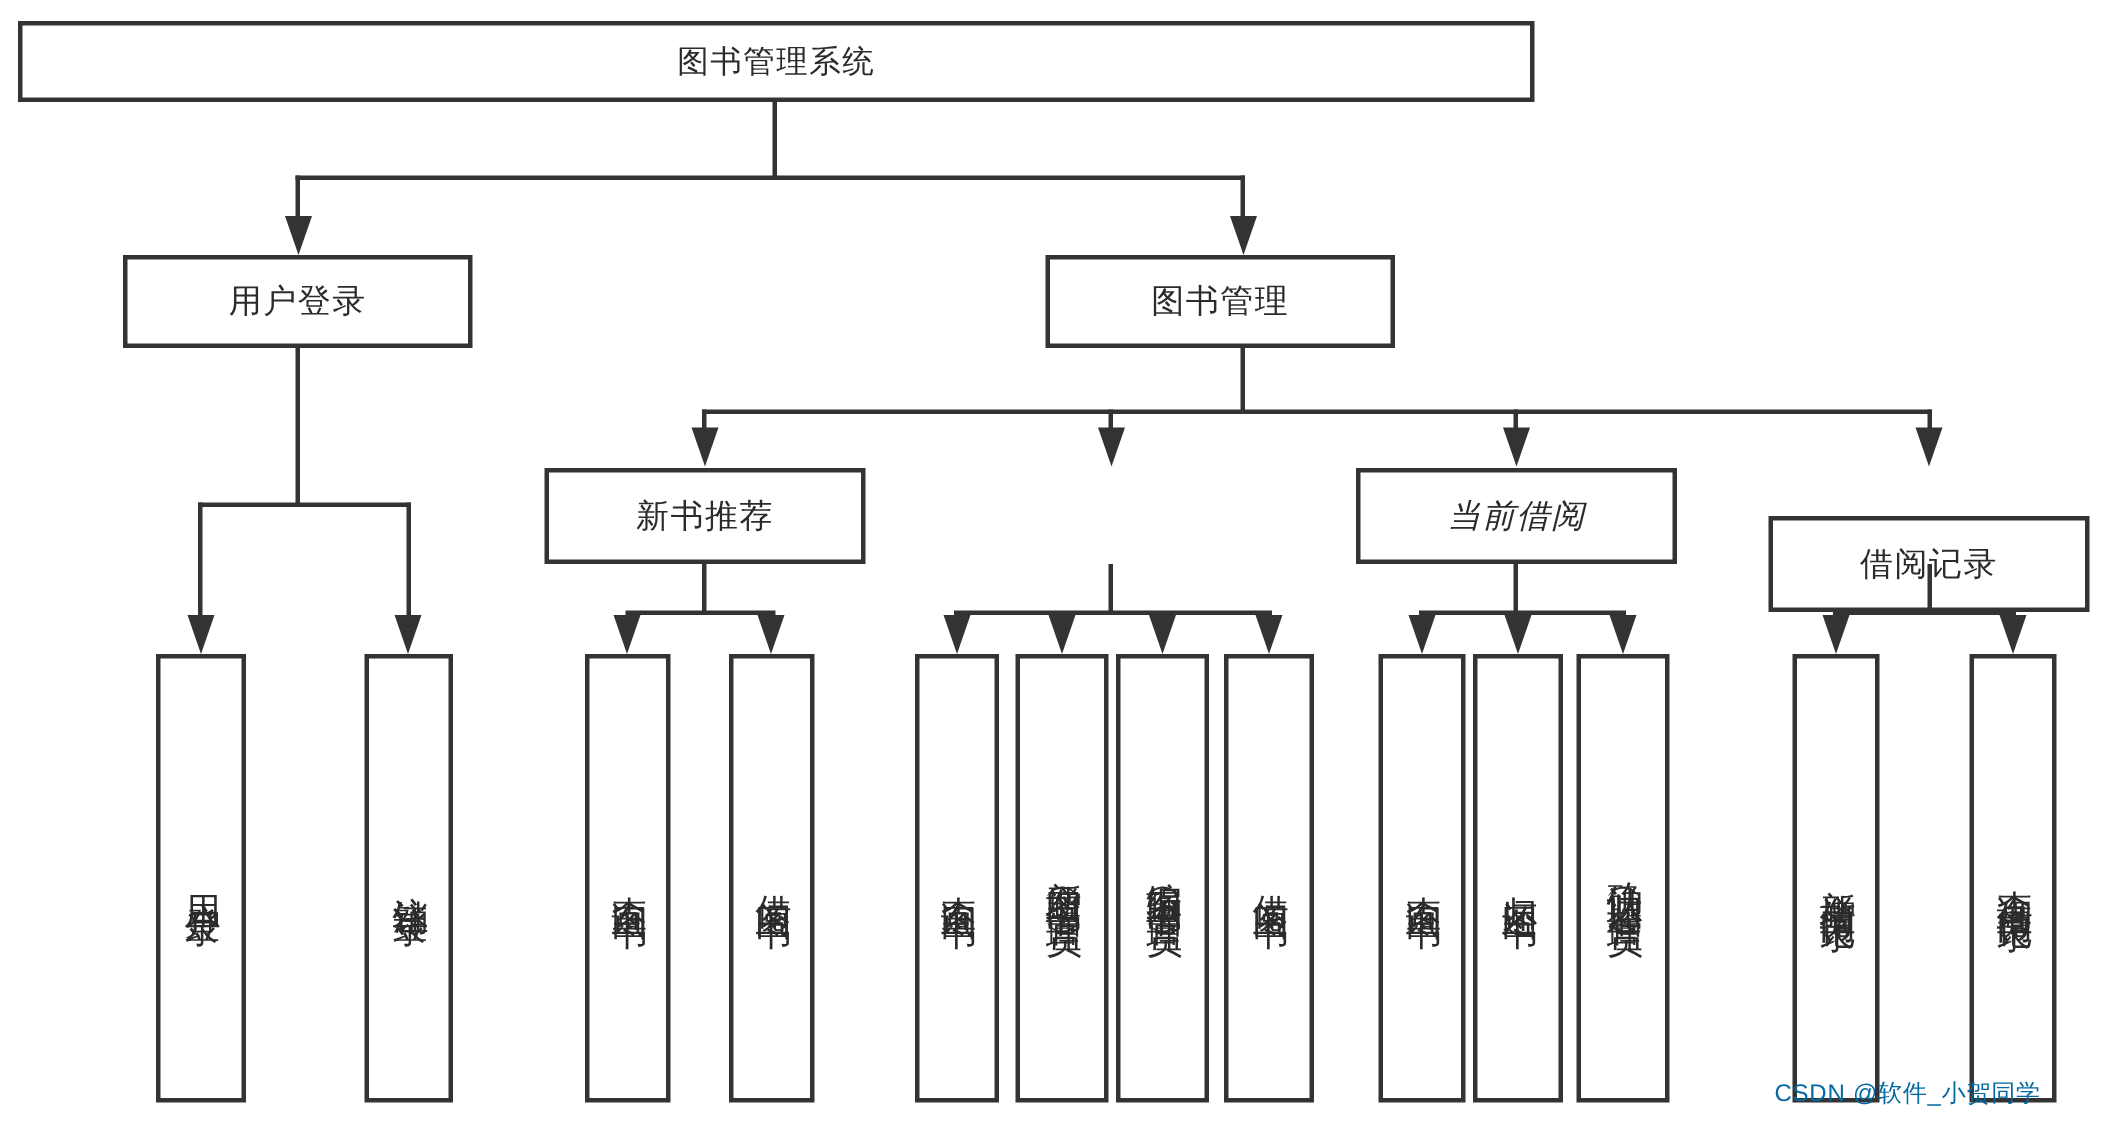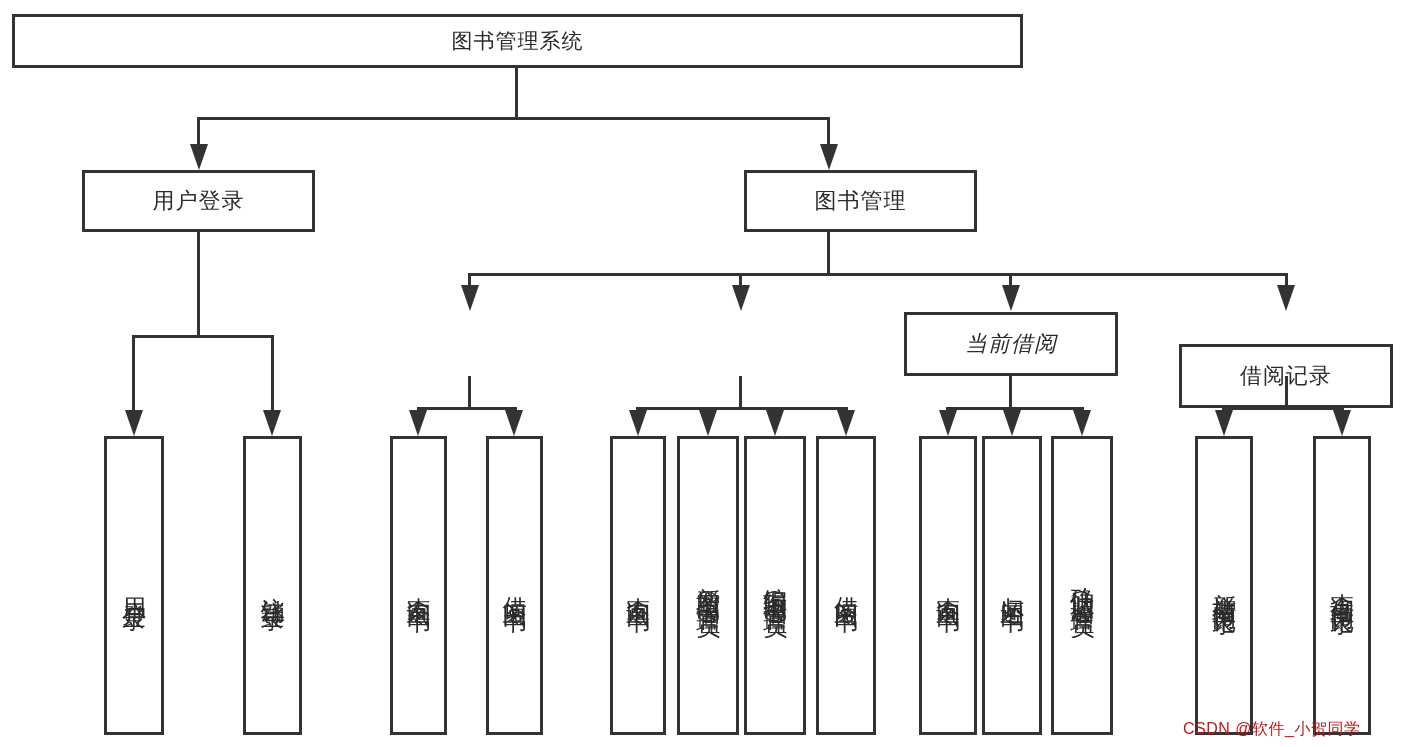--- a/index.html
+++ b/index.html
@@ -22,21 +22,21 @@
     writing-mode:vertical-rl;text-orientation:mixed;
     font-size:24px;letter-spacing:4px;line-height:1.1;white-space:nowrap;
   }
   .line{position:absolute;background:#333333;}
   .arrow{
     position:absolute;width:0;height:0;
     border-left:9px solid transparent;border-right:9px solid transparent;
     border-top:26px solid #333333;
   }
   .watermark{
-    position:absolute;left:1183px;top:719px;font-size:16px;color:#b91c1c;
+    position:absolute;left:1183px;top:719px;font-size:16px;color:#0369a1;
     letter-spacing:0.5px;white-space:nowrap;
   }
 </style>
 </head>
 <body>
 
 <div id="canvas">
 
   <div class="hbox root" style="left:12px;top:14px;width:1011px;height:54px;">
     <span>图书管理系统</span>
@@ -45,21 +45,21 @@
   <div class="line" style="left:515px;top:68px;width:3px;height:52px;"></div>
   <div class="line" style="left:197px;top:117px;width:633px;height:3px;"></div>
   <div class="line" style="left:197px;top:117px;width:3px;height:30px;"></div>
   <div class="arrow" style="left:190px;top:144px;"></div>
   <div class="line" style="left:827px;top:117px;width:3px;height:30px;"></div>
   <div class="arrow" style="left:820px;top:144px;"></div>
 
   <div class="hbox" style="left:82px;top:170px;width:233px;height:62px;">
     <span>用户登录</span>
   </div>
-  <div class="hbox" style="left:744px;top:170px;width:233px;height:62px;">
+  <div class="hbox" style="left:697px;top:170px;width:233px;height:62px;">
     <span>图书管理</span>
   </div>
 
   <div class="line" style="left:197px;top:232px;width:3px;height:106px;"></div>
   <div class="line" style="left:132px;top:335px;width:142px;height:3px;"></div>
   <div class="line" style="left:132px;top:335px;width:3px;height:77px;"></div>
   <div class="arrow" style="left:125px;top:410px;"></div>
   <div class="line" style="left:271px;top:335px;width:3px;height:77px;"></div>
   <div class="arrow" style="left:263px;top:410px;"></div>
 
@@ -67,20 +67,23 @@
   <div class="line" style="left:468px;top:273px;width:820px;height:3px;"></div>
   <div class="line" style="left:468px;top:273px;width:3px;height:16px;"></div>
   <div class="arrow" style="left:461px;top:285px;"></div>
   <div class="line" style="left:739px;top:273px;width:3px;height:16px;"></div>
   <div class="arrow" style="left:732px;top:285px;"></div>
   <div class="line" style="left:1009px;top:273px;width:3px;height:16px;"></div>
   <div class="arrow" style="left:1002px;top:285px;"></div>
   <div class="line" style="left:1285px;top:273px;width:3px;height:16px;"></div>
   <div class="arrow" style="left:1277px;top:285px;"></div>
 
+  <div class="hbox" style="left:363px;top:312px;width:214px;height:64px;">
+    <span>新书推荐</span>
+  </div>
   <div class="hbox" style="left:904px;top:312px;width:214px;height:64px;font-style:italic;">
     <span>当前借阅</span>
   </div>
   <div class="hbox" style="left:1179px;top:312px;width:214px;height:64px;margin-top:32px;">
     <span>借阅记录</span>
   </div>
 
   <div class="line" style="left:468px;top:376px;width:3px;height:34px;"></div>
   <div class="line" style="left:417px;top:407px;width:100px;height:3px;"></div>
   <div class="arrow" style="left:409px;top:410px;"></div>

